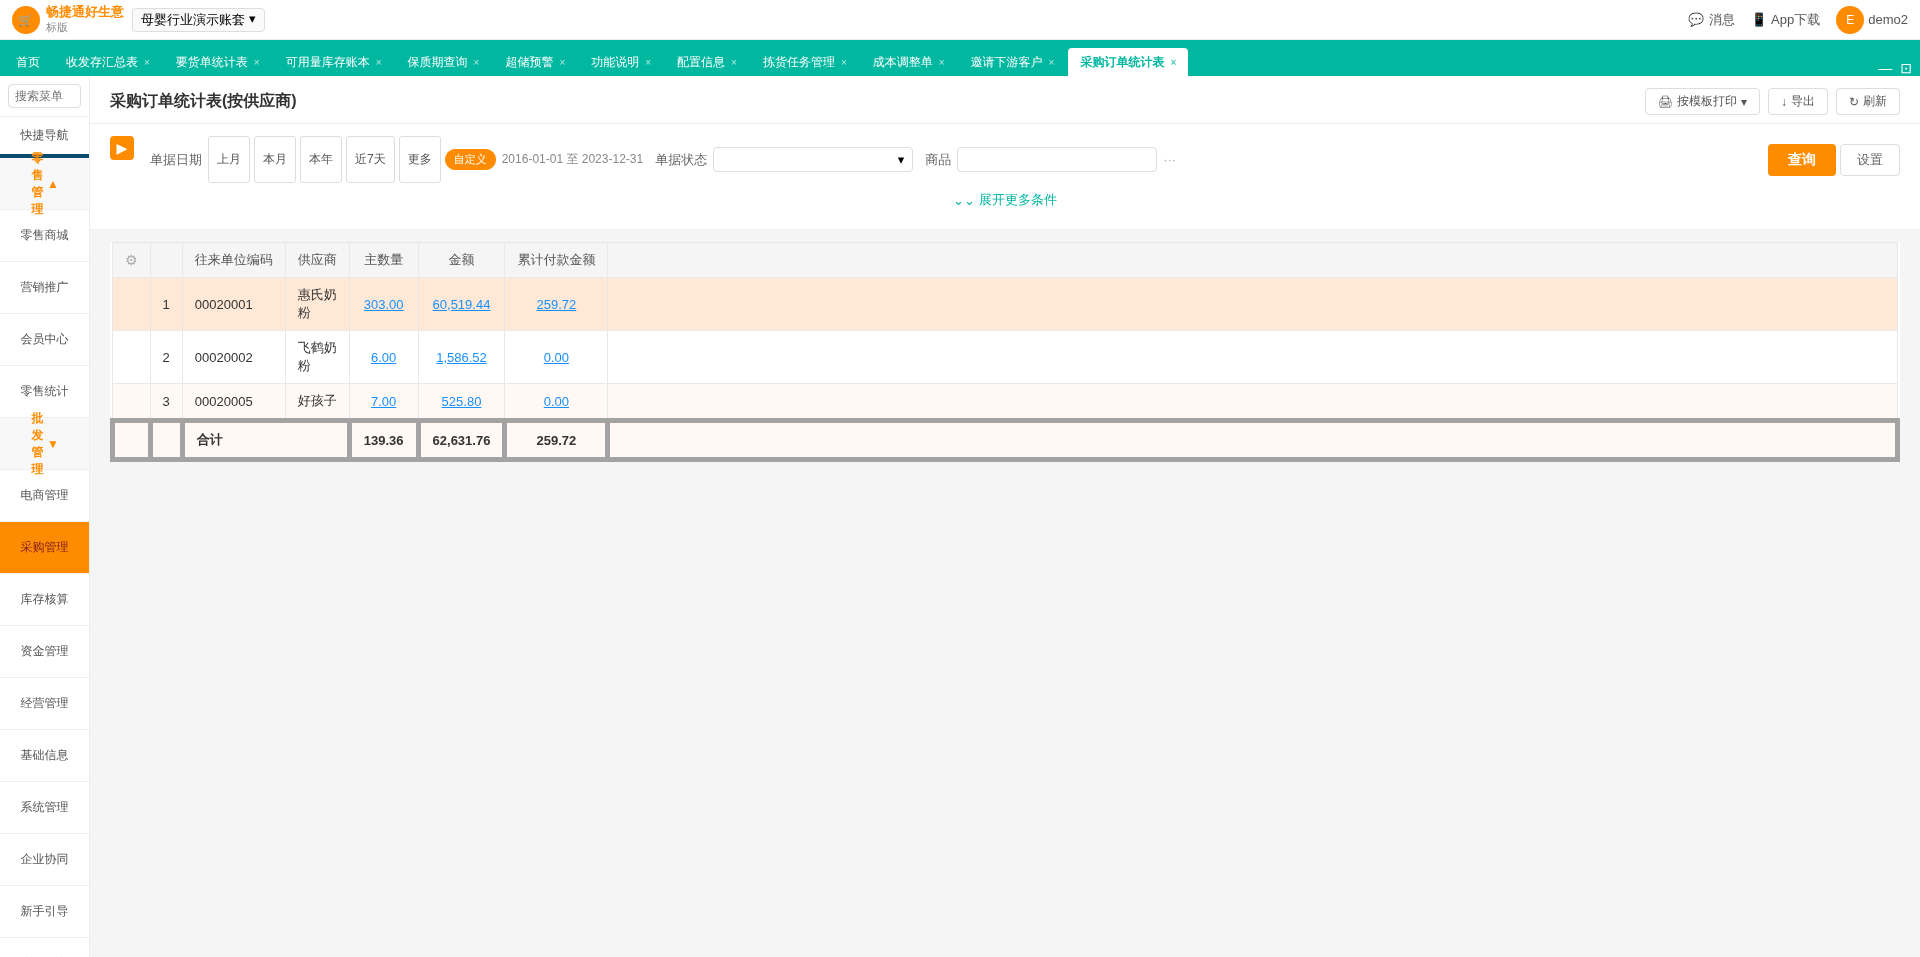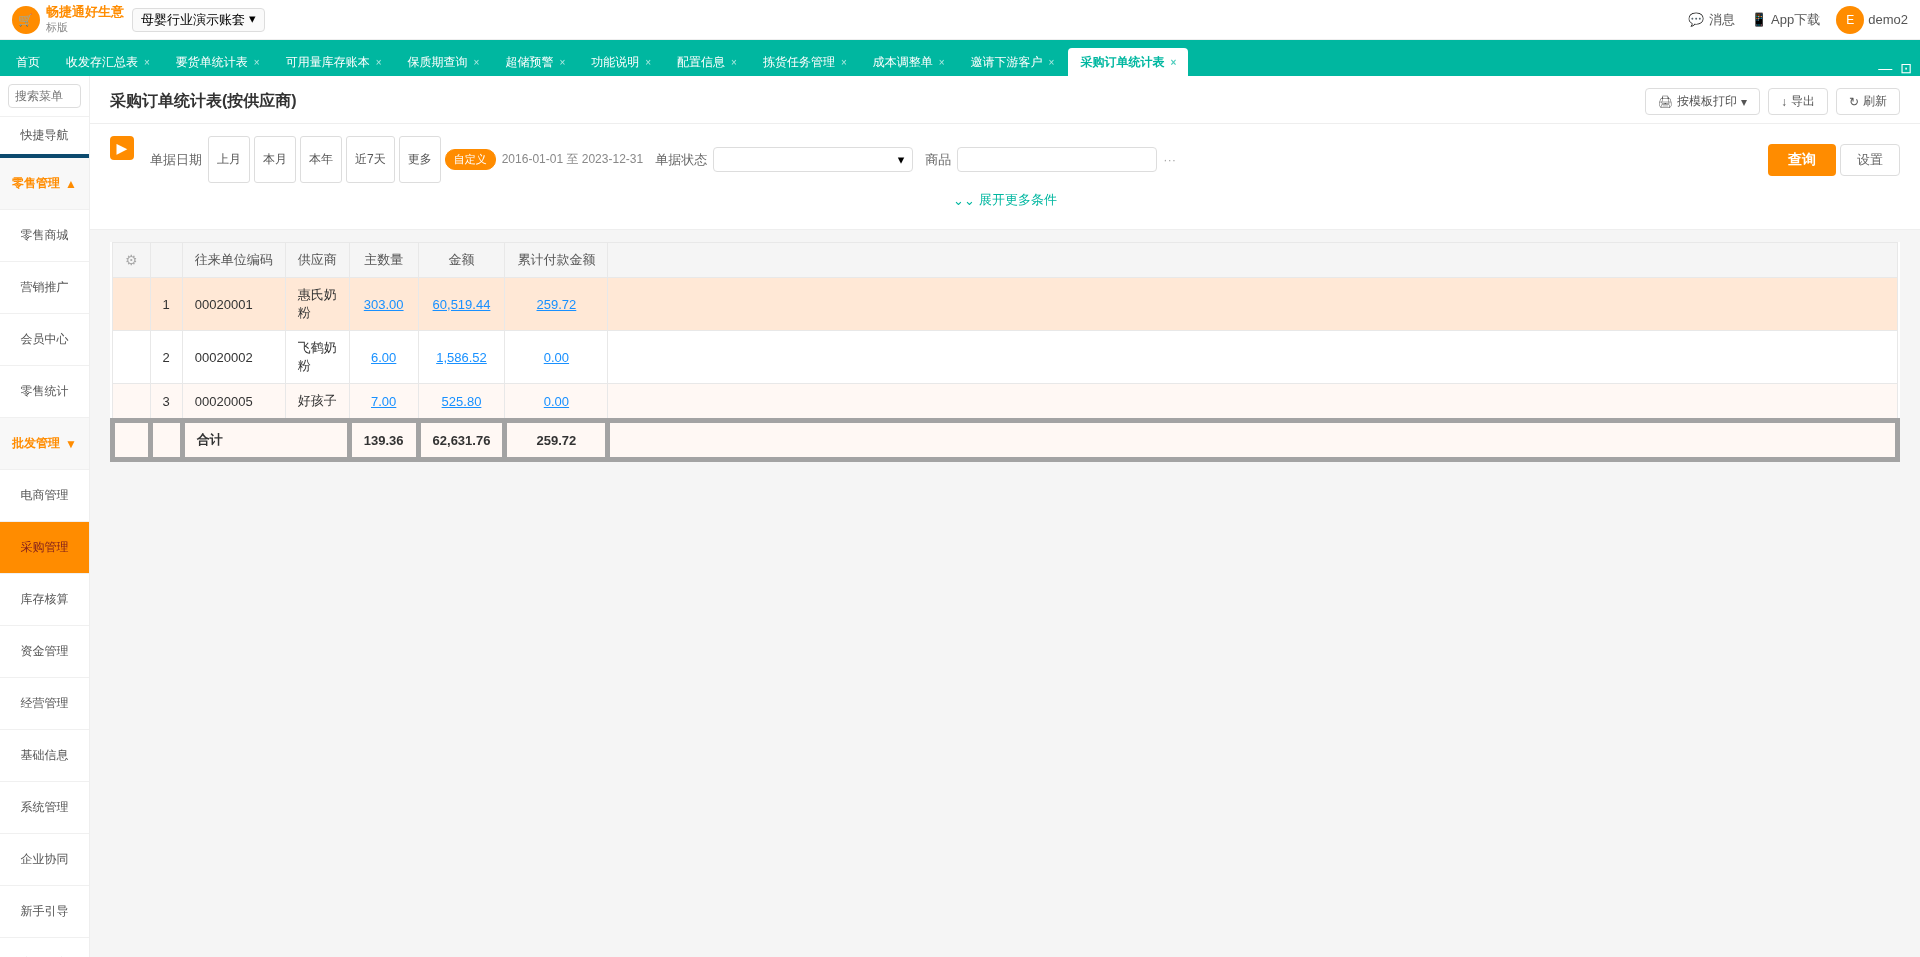--- a/index.html
+++ b/index.html
@@ -71,21 +71,21 @@
       padding: 12px 4px;
       cursor: pointer;
       color: #555;
       font-size: 12px;
       border-bottom: 1px solid #f0f0f0;
       min-height: 52px;
       text-align: center;
       gap: 2px;
     }
     .sidebar-item.active { background: #ff8c00; color: #7f1d1d; }
-    .sidebar-item.section-header { background: #f8f8f8; color: #ff8c00; font-weight: bold; flex-direction: row; justify-content: space-between; padding: 8px 12px; }
+    .sidebar-item.section-header { background: #f8f8f8; color: #ff8c00; font-weight: bold; flex-direction: row; justify-content: space-between; padding: 8px 30px; }
     .sidebar-search { padding: 8px; border-bottom: 1px solid #f0f0f0; }
     .sidebar-search input { width: 100%; padding: 4px 6px; border: 1px solid #ddd; border-radius: 4px; font-size: 12px; outline: none; }
     .sidebar-nav-item { padding: 10px 8px; cursor: pointer; color: #555; font-size: 12px; border-bottom: 4px solid #0c4a6e; text-align: center; }
 
     
     .main-content { flex: 1; display: flex; flex-direction: column; overflow: hidden; background: #f5f5f5; }
 
     
     .page-header {
       background: white;

